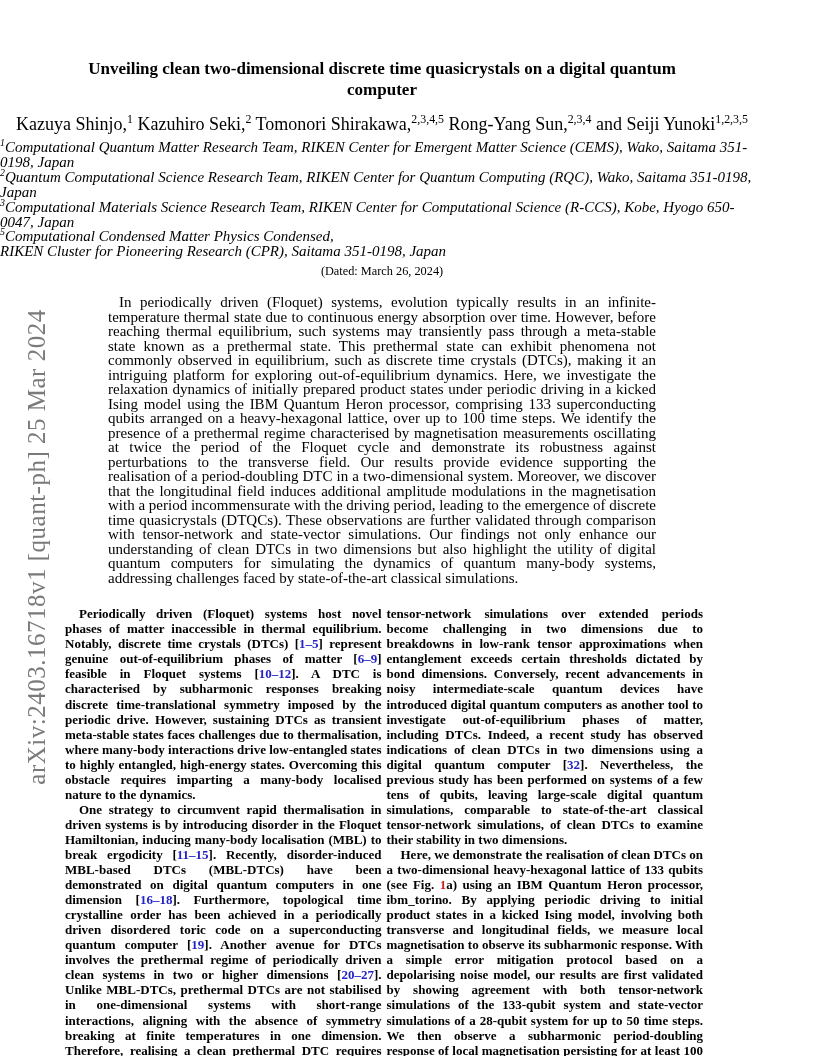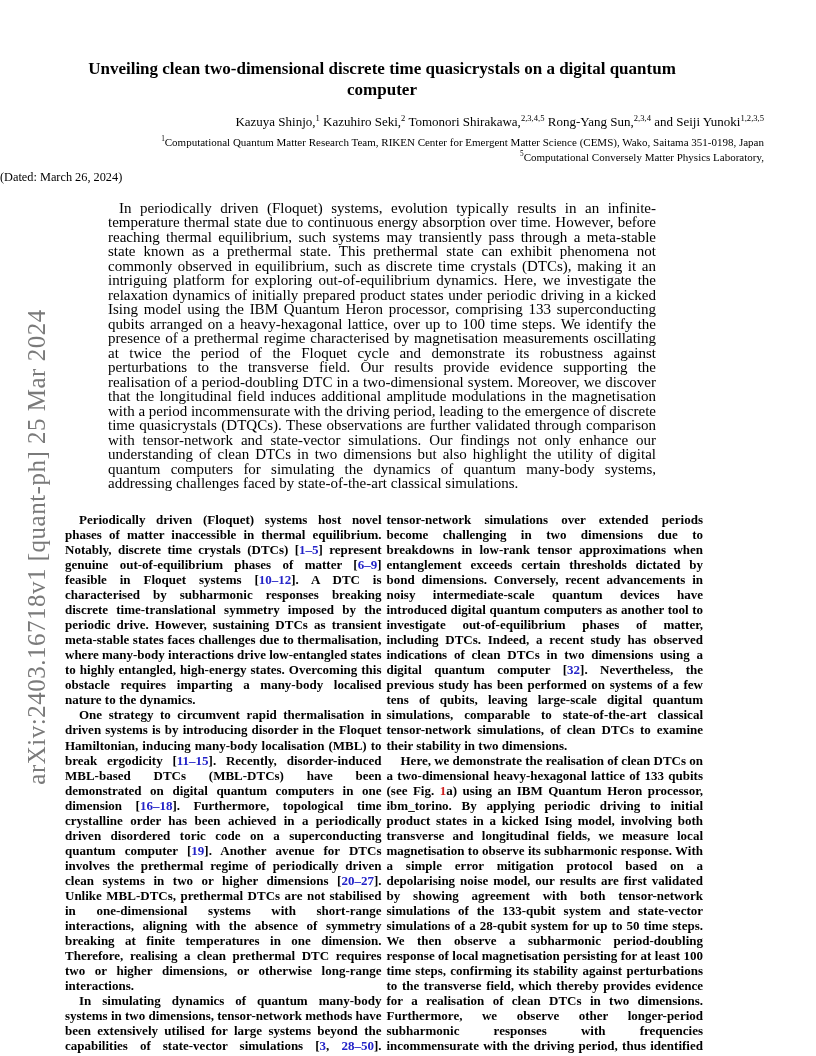--- a/index.html
+++ b/index.html
@@ -26,32 +26,34 @@
   .content { position: absolute; top: 0; left: 0; width: 764px; }
   .title {
     margin: 58px 70px 0 70px;
     text-align: center;
     font-size: 17px;
     font-weight: bold;
     line-height: 21px;
   }
   .authors {
     margin-top: 14px;
-    text-align: right;
-    font-size: 13px;
+    text-align: center;
+    font-size: 18px;
   }
   sup { font-size: 0.66em; line-height: 0; vertical-align: super; }
   .affiliations {
     margin-top: 5px;
-    text-align: right;
-    font-size: 11px;
+    text-align: left;
+    font-style: italic;
+    font-size: 15px;
     line-height: 14.9px;
   }
   .dateline {
     margin-top: 5px;
+    text-align: center;
     font-size: 12.3px;
   }
   .abstract {
     width: 548px;
     margin: 16px auto 0 auto;
     text-align: justify;
     font-size: 15px;
     line-height: 14.5px;
     text-indent: 11px;
   }
@@ -78,21 +80,24 @@
 <div class="page">
   <div class="banner">arXiv:2403.16718v1  [quant-ph]  25 Mar 2024</div>
 
   <div class="content">
     <h1 class="title">Unveiling clean two-dimensional discrete time quasicrystals on a digital quantum computer</h1>
 
     <div class="authors"><span>Kazuya Shinjo,</span><sup>1</sup><span> Kazuhiro Seki,</span><sup>2</sup><span> Tomonori Shirakawa,</span><sup>2,3,4,5</sup><span> Rong-Yang Sun,</span><sup>2,3,4</sup><span> and Seiji Yunoki</span><sup>1,2,3,5</sup></div>
 
     <div class="affiliations">
       <div class="aff-line"><sup>1</sup><span>Computational Quantum Matter Research Team, RIKEN Center for Emergent Matter Science (CEMS), Wako, Saitama 351-0198, Japan</span></div>
-      <div class="aff-line"><sup>5</sup><span>Computational Conversely Matter Physics Laboratory,</span></div>
+      <div class="aff-line"><sup>2</sup><span>Quantum Computational Science Research Team, RIKEN Center for Quantum Computing (RQC), Wako, Saitama 351-0198, Japan</span></div>
+      <div class="aff-line"><sup>3</sup><span>Computational Materials Science Research Team, RIKEN Center for Computational Science (R-CCS), Kobe, Hyogo 650-0047, Japan</span></div>
+      <div class="aff-line"><sup>5</sup><span>Computational Condensed Matter Physics Condensed,</span></div>
+      <div class="aff-line"><span>RIKEN Cluster for Pioneering Research (CPR), Saitama 351-0198, Japan</span></div>
     </div>
 
     <div class="dateline">(Dated: March 26, 2024)</div>
 
     <div class="abstract">In periodically driven (Floquet) systems, evolution typically results in an infinite-temperature thermal state due to continuous energy absorption over time. However, before reaching thermal equilibrium, such systems may transiently pass through a meta-stable state known as a prethermal state. This prethermal state can exhibit phenomena not commonly observed in equilibrium, such as discrete time crystals (DTCs), making it an intriguing platform for exploring out-of-equilibrium dynamics. Here, we investigate the relaxation dynamics of initially prepared product states under periodic driving in a kicked Ising model using the IBM Quantum Heron processor, comprising 133 superconducting qubits arranged on a heavy-hexagonal lattice, over up to 100 time steps. We identify the presence of a prethermal regime characterised by magnetisation measurements oscillating at twice the period of the Floquet cycle and demonstrate its robustness against perturbations to the transverse field. Our results provide evidence supporting the realisation of a period-doubling DTC in a two-dimensional system. Moreover, we discover that the longitudinal field induces additional amplitude modulations in the magnetisation with a period incommensurate with the driving period, leading to the emergence of discrete time quasicrystals (DTQCs). These observations are further validated through comparison with tensor-network and state-vector simulations. Our findings not only enhance our understanding of clean DTCs in two dimensions but also highlight the utility of digital quantum computers for simulating the dynamics of quantum many-body systems, addressing challenges faced by state-of-the-art classical simulations.</div>
 
     <div class="columns">
       <div class="col">
         <p class="para indent"><span>Periodically driven (Floquet) systems host novel phases of matter inaccessible in thermal equilibrium. Notably, discrete time crystals (DTCs) [</span><span class="cite">1–5</span><span>] represent genuine out-of-equilibrium phases of matter [</span><span class="cite">6–9</span><span>] feasible in Floquet systems [</span><span class="cite">10–12</span><span>]. A DTC is characterised by subharmonic responses breaking discrete time-translational symmetry imposed by the periodic drive. However, sustaining DTCs as transient meta-stable states faces challenges due to thermalisation, where many-body interactions drive low-entangled states to highly entangled, high-energy states. Overcoming this obstacle requires imparting a many-body localised nature to the dynamics.</span></p>
         <p class="para indent"><span>One strategy to circumvent rapid thermalisation in driven systems is by introducing disorder in the Floquet Hamiltonian, inducing many-body localisation (MBL) to break ergodicity [</span><span class="cite">11–15</span><span>]. Recently, disorder-induced MBL-based DTCs (MBL-DTCs) have been demonstrated on digital quantum computers in one dimension [</span><span class="cite">16–18</span><span>]. Furthermore, topological time crystalline order has been achieved in a periodically driven disordered toric code on a superconducting quantum computer [</span><span class="cite">19</span><span>]. Another avenue for DTCs involves the prethermal regime of periodically driven clean systems in two or higher dimensions [</span><span class="cite">20–27</span><span>]. Unlike MBL-DTCs, prethermal DTCs are not stabilised in one-dimensional systems with short-range interactions, aligning with the absence of symmetry breaking at finite temperatures in one dimension. Therefore, realising a clean prethermal DTC requires two or higher dimensions, or otherwise long-range interactions.</span></p>

